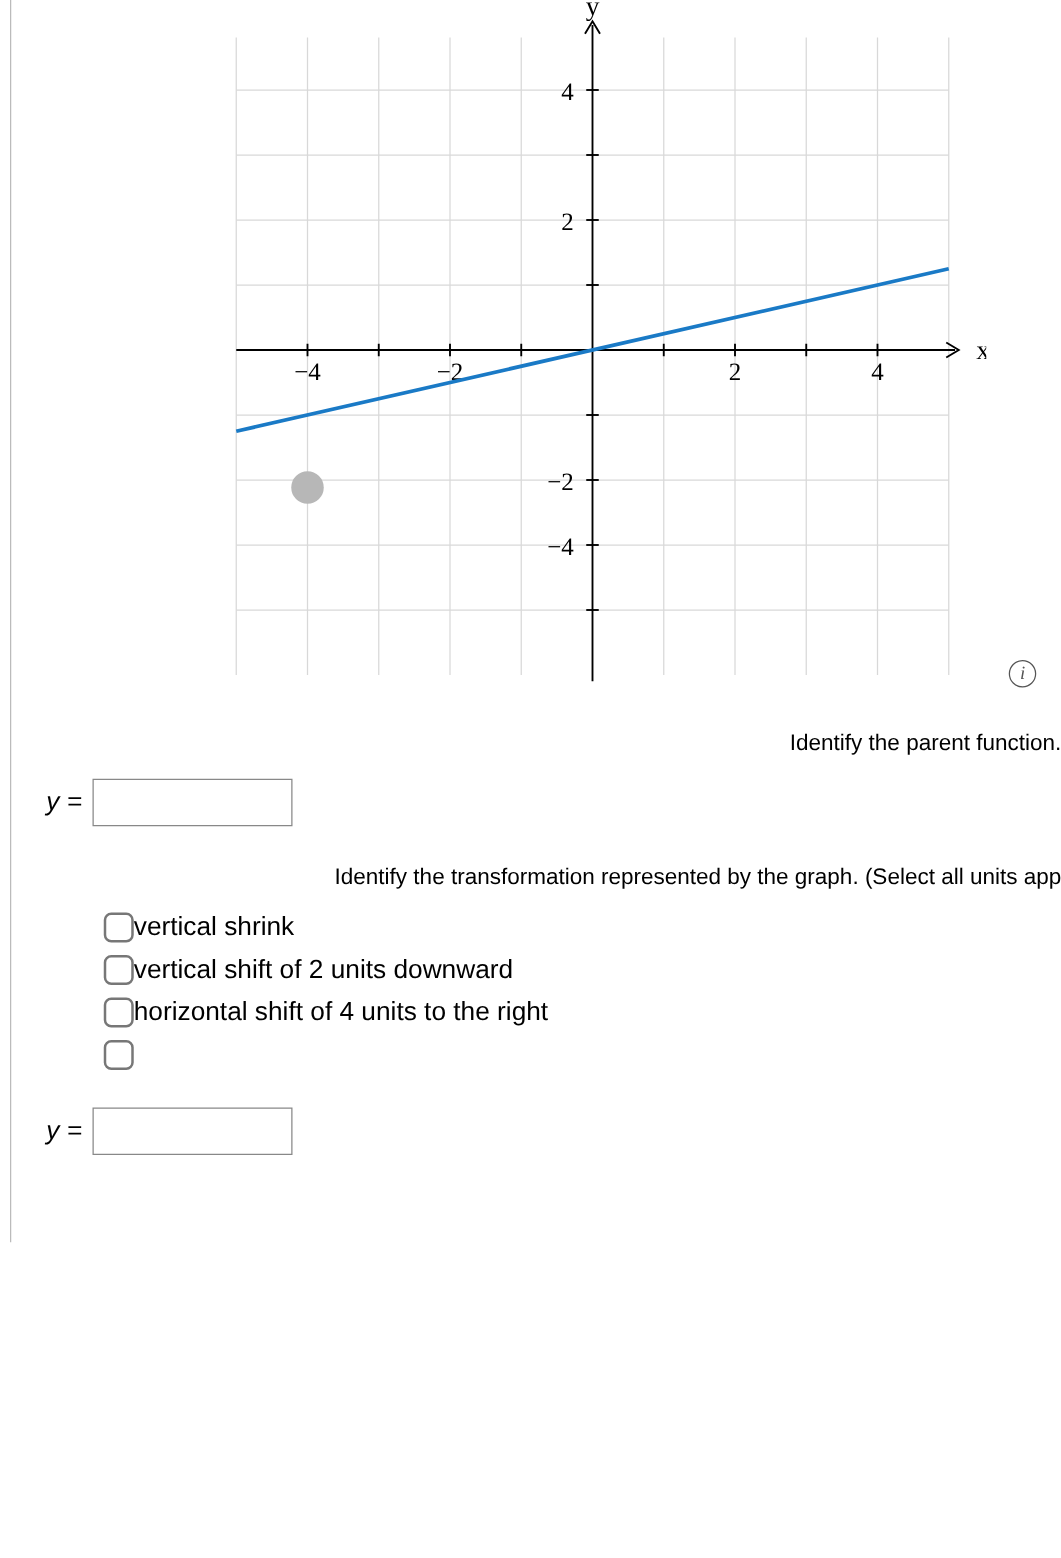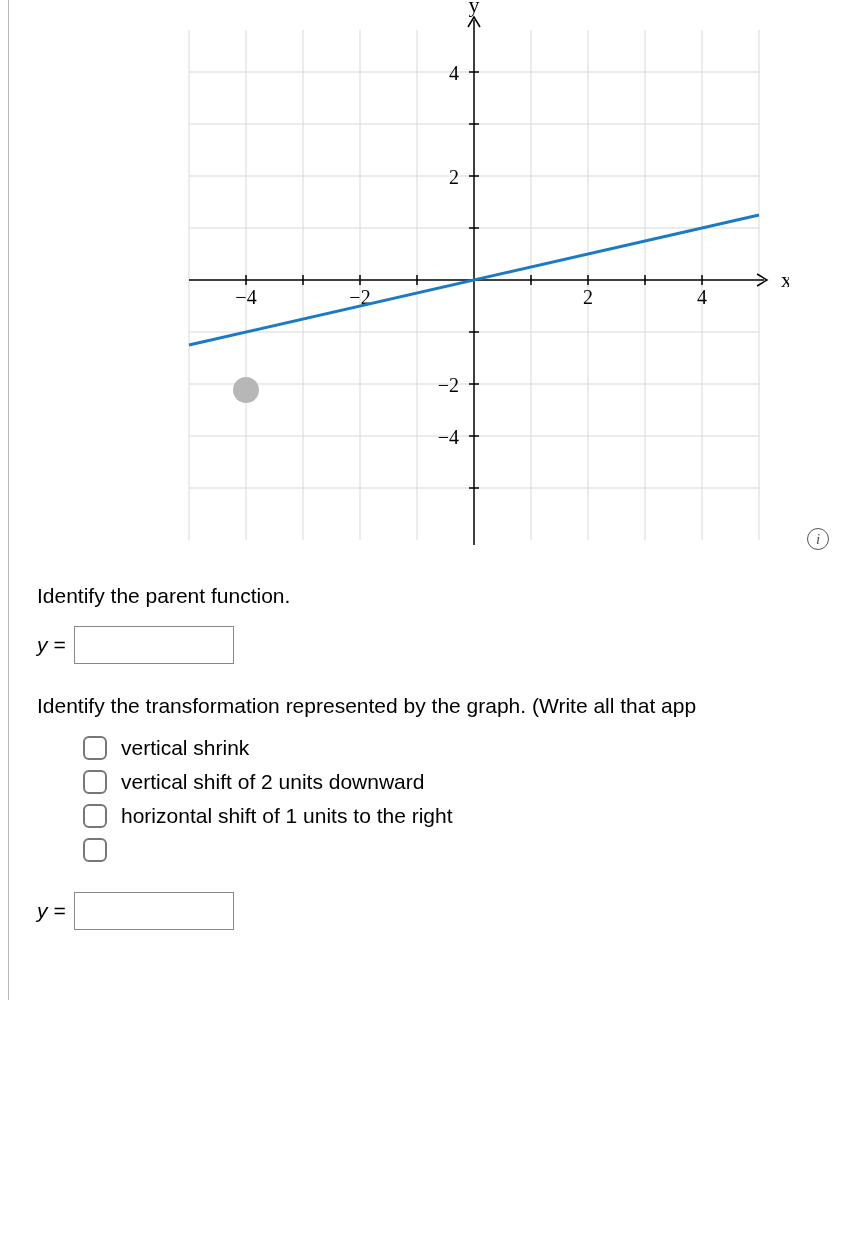--- a/index.html
+++ b/index.html
@@ -38,21 +38,22 @@
     align-items: center;
     justify-content: center;
     font-family: Georgia, serif;
     font-style: italic;
     font-size: 15px;
     color: #555;
     cursor: pointer;
   }
   .q-text {
     margin: 24px 0 18px 28px;
-    font-size: 21px;
+    font-size: 18px;
+    text-align: right;
   }
   .eqline {
     margin: 0 0 30px 28px;
     display: flex;
     align-items: center;
     gap: 8px;
   }
   .eqline .ylabel {
     font-style: italic;
     font-family: Verdana, sans-serif;
@@ -64,21 +65,20 @@
     border: 1px solid #888;
     font-size: 18px;
     padding: 4px 6px;
   }
   .opts {
     margin: 10px 0 30px 74px;
   }
   .opt {
     display: flex;
     align-items: center;
-    gap: 14px;
     margin: 10px 0;
     font-size: 21px;
   }
   .cbx {
     width: 24px;
     height: 24px;
     border: 2px solid #777;
     border-radius: 6px;
     background: #fff;
     flex-shrink: 0;
@@ -170,33 +170,33 @@
     </svg>
     <div class="info-icon">i</div>
   </div>
 
   <div class="q-text">Identify the parent function.</div>
   <div class="eqline">
     <span class="ylabel">y =</span>
     <input type="text" value="" style="">
   </div>
 
-  <div class="q-text">Identify the transformation represented by the graph. (Write all that app</div>
+  <div class="q-text">Identify the transformation represented by the graph. (Select all units app</div>
   <div class="opts">
     <div class="opt">
       <div class="cbx"></div>
       <span>vertical shrink</span>
     </div>
     <div class="opt">
       <div class="cbx"></div>
       <span>vertical shift of 2 units downward</span>
     </div>
     <div class="opt">
       <div class="cbx"></div>
-      <span>horizontal shift of 1 units to the right</span>
+      <span>horizontal shift of 4 units to the right</span>
     </div>
     <div class="opt">
       <div class="cbx"></div>
     </div>
   </div>
 
   <div class="eqline">
     <span class="ylabel">y =</span>
     <input type="text" value="" style="">
   </div>

